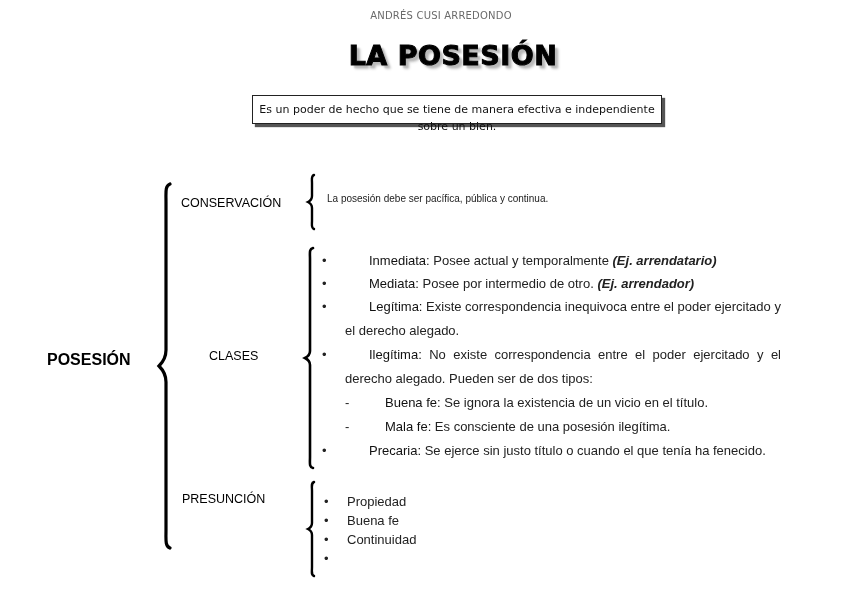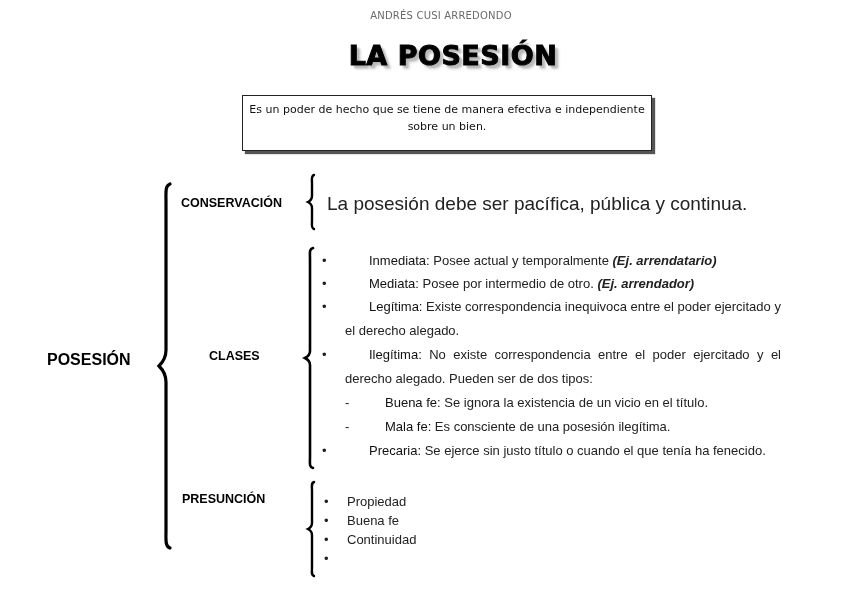--- a/index.html
+++ b/index.html
@@ -13,30 +13,30 @@
       font-family: "DejaVu Sans", sans-serif; font-size: 10px; color: #6a6a6a; letter-spacing: 0.2px;
     }
     .title {
       left: 0; width: 906px; top: 40px; text-align: center;
       font-family: "DejaVu Sans", sans-serif; font-weight: bold; font-size: 27px;
       color: #000; letter-spacing: 0.5px;
       text-shadow: 3px 3px 2px #b8b8b8, 4px 4px 3px #cfcfcf;
       -webkit-text-stroke: 1px #000;
     }
     .defbox {
-      left: 242px; top: 95px; width: 410px; height: 56px; box-sizing: border-box;
+      left: 252px; top: 95px; width: 410px; height: 29px; box-sizing: border-box;
       border: 1px solid #222; background: #fff;
       box-shadow: 3px 3px 1px #555;
       font-family: "DejaVu Sans", sans-serif; font-size: 11px; line-height: 17px;
       text-align: center; padding-top: 5px; color: #111;
     }
     .root-label { left: 47px; top: 351px; font-weight: bold; font-size: 16px; color: #000; }
-    .cat-label { font-weight: bold; font-size: 12.5px; color: #000; }
+    .cat-label { font-weight: normal; font-size: 12.5px; color: #000; }
     svg.brace { position: absolute; overflow: visible; }
-    .text { font-size: 19px; color: #222; }
+    .text { font-size: 10px; color: #222; }
     ul.list { margin: 0; padding: 0; list-style: none; }
     ul.list li { position: relative; font-size: 13px; color: #222; }
     ul.list li .bul { position: absolute; left: -23px; top: 0; font-size: 13px; }
     .b { font-weight: normal; color: #111; margin-left: 24px; }
     .i { font-style: italic; font-weight: bold; }
     .sub { position: relative; padding-left: 16px; }
     .sub .dash { position: absolute; left: 0; top: 0; }
     .justify { text-align: justify; }
   </style>
 </head>

